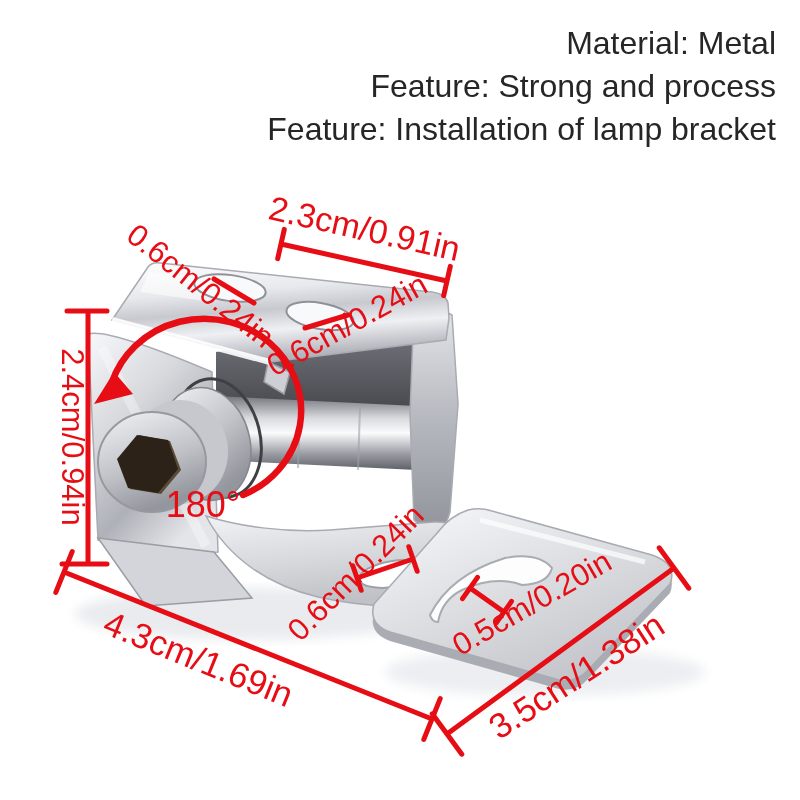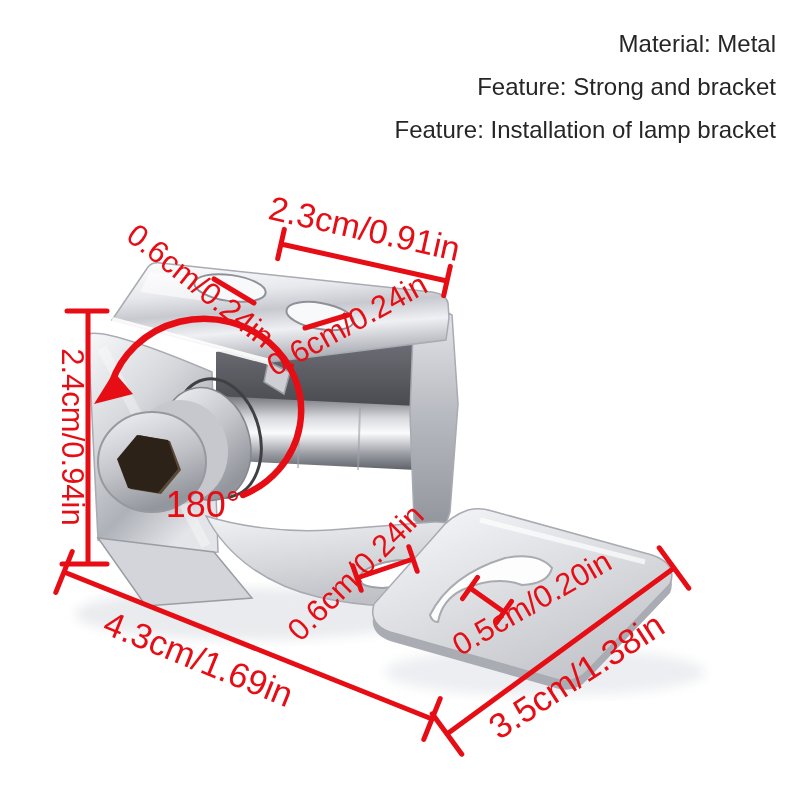--- a/index.html
+++ b/index.html
@@ -1,19 +1,19 @@
 <!DOCTYPE html>
 <html><head>
 <meta charset="utf-8">
 <style>
   html,body{margin:0;padding:0;background:#ffffff;}
   .stage{position:relative;width:800px;height:800px;background:#ffffff;overflow:hidden;
          font-family:"Liberation Sans",sans-serif;}
   .info-block{position:absolute;top:22px;left:0;width:776px;text-align:right;
-              color:#262626;font-size:24px;line-height:43px;font-weight:400;}
+              color:#262626;font-size:32px;line-height:43px;font-weight:400;}
   svg text.dim{fill:#e60d15;font-family:"Liberation Sans",sans-serif;}
   svg .dim-line{fill:none;stroke:#e60d15;stroke-width:5;stroke-linecap:round;}
   svg .dim-arc{fill:none;stroke:#e60d15;stroke-width:6.5;stroke-linecap:round;}
   svg .metal-edge{stroke:#a9abb2;stroke-width:1.5;}
 </style>
 </head>
 <body>
 
 <div class="stage">
 
@@ -145,17 +145,17 @@
       <text class="dim" font-size="35" text-anchor="middle" transform="translate(194,670) rotate(22)">4.3cm/1.69in</text>
 
       <path class="dim-line" d="M447,734 L674,568 M432.2,713.8 L461.8,754.2 M659.2,547.8 L688.8,588.2"></path>
       <text class="dim" font-size="35" text-anchor="middle" transform="translate(583,686) rotate(-33)">3.5cm/1.38in</text>
     </g>
   </svg>
 
   
   <div class="info-block">
     <div>Material: Metal</div>
-    <div>Feature: Strong and bracket</div>
+    <div>Feature: Strong and process</div>
     <div>Feature: Installation of lamp bracket</div>
   </div>
 
 </div>
 
 </body></html>

